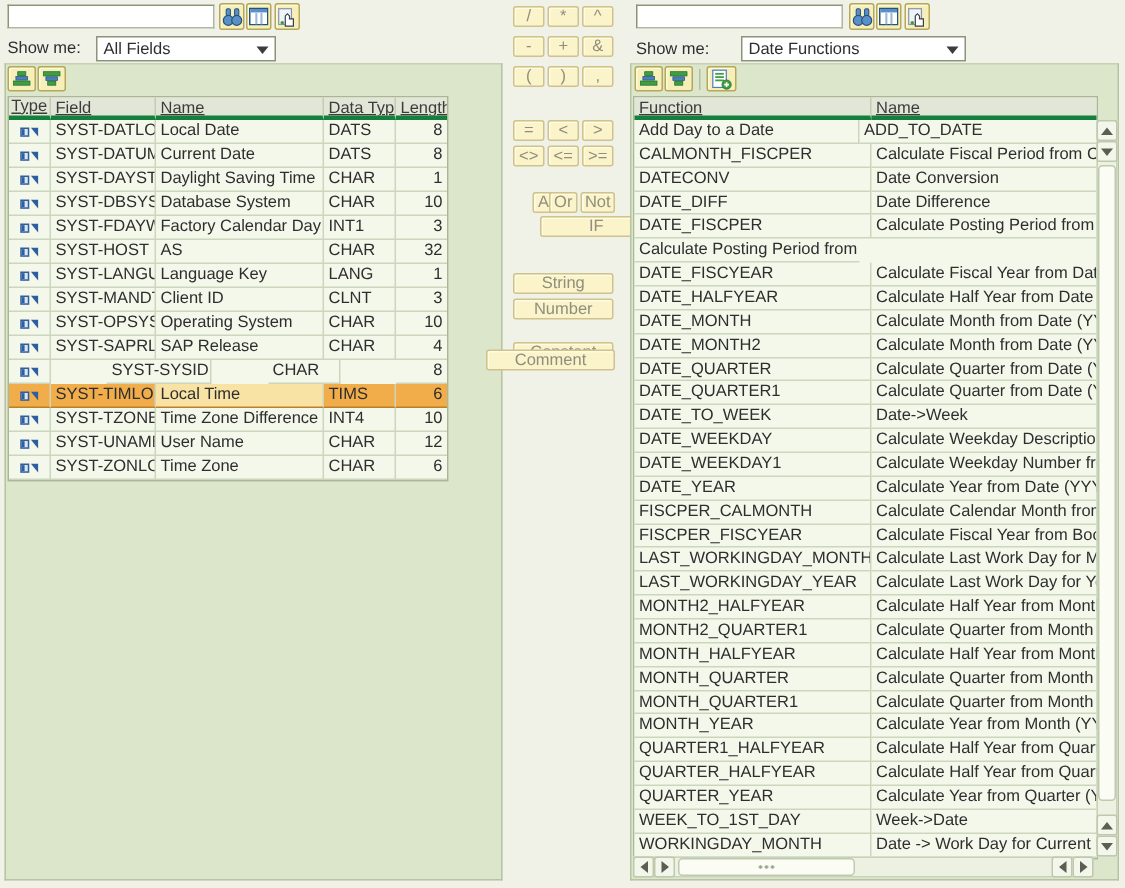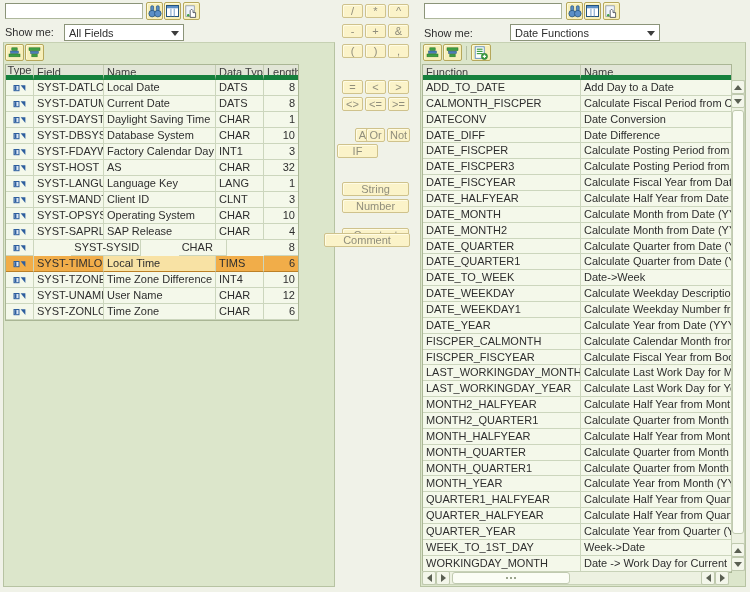--- a/index.html
+++ b/index.html
@@ -36,21 +36,21 @@
   }
   .ibtn svg{display:block;}
   
   .panel{
     position:absolute;background:#dce6cb;
     border:1px solid #b7c3a2;border-top-color:#c6d1b3;box-sizing:border-box;
   }
   
   .tbl{position:absolute;border:1px solid #aab695;box-sizing:content-box;background:#f4f8ea;}
   .thead{display:flex;background:#e2e6d7;height:15px;line-height:15px;color:#3c3c3c;}
-  .thead .hc{box-sizing:border-box;border-right:1px solid #c3ccb3;border-bottom:5px solid #15803d;padding:0 3px;white-space:nowrap;overflow:hidden;text-decoration:underline;}
+  .thead .hc{box-sizing:border-box;border-right:1px solid #c3ccb3;border-bottom:3px solid #15803d;padding:0 3px;white-space:nowrap;overflow:hidden;text-decoration:underline;}
   .thead .hc:last-child{border-right:none;}
   .trow{display:flex;background:#f4f8ea;box-sizing:border-box;justify-content:space-between;}
   .trow .c{box-sizing:border-box;border-right:1px solid #ccd6bd;border-bottom:1px solid #ccd6bd;padding:0 3px;white-space:nowrap;overflow:hidden;}
   .trow .c:last-child{border-right:none;}
   #left-tbody .trow{height:16px;line-height:15px;}
   #right-tbody .trow{height:15.87px;line-height:15px;}
   .trow.selected .c{background:#f1ad49;border-bottom-color:#bc8026;}
   .trow.selected .c.c-name{background:#f8e2a4;}
   .trow.selected{box-shadow:inset 0 1px 0 #bc8026;}
   .c-type{width:28px;display:flex;align-items:center;justify-content:center;}
@@ -363,21 +363,21 @@
 <div class="obtn" style="left:342px;top:80px;width:21px;">=</div>
 <div class="obtn" style="left:365px;top:80px;width:21px;">&lt;</div>
 <div class="obtn" style="left:388px;top:80px;width:21px;">&gt;</div>
 <div class="obtn" style="left:342px;top:97px;width:21px;">&lt;&gt;</div>
 <div class="obtn" style="left:365px;top:97px;width:21px;">&lt;=</div>
 <div class="obtn" style="left:388px;top:97px;width:21px;">&gt;=</div>
 
 <div class="obtn" style="left:355px;top:128px;width:27px;">And</div>
 <div class="obtn" style="left:366px;top:128px;width:19px;">Or</div>
 <div class="obtn" style="left:387px;top:128px;width:23px;">Not</div>
-<div class="obtn" style="left:337px;top:144px;width:41px;">IF</div>
+<div class="obtn" style="left:360px;top:144px;width:75px;">IF</div>
 
 <div class="obtn" style="left:342px;top:182px;width:67px;">String</div>
 <div class="obtn" style="left:342px;top:199px;width:67px;">Number</div>
 <div class="obtn" style="left:342px;top:228px;width:67px;">Constant</div>
 <div class="obtn" style="left:324px;top:233px;width:86px;">Comment</div>
 
 <input class="sinput" style="left: 424px; top: 3px; width: 138px;" value="">
 <div class="ibtn" style="left:566px;top:2px;">
   <span>
       <svg width="14" height="13" viewBox="0 0 14 13">
@@ -401,21 +401,21 @@
 <div class="ibtn" style="left:603px;top:2px;">
   <span>
       <svg width="13" height="13" viewBox="0 0 13 13">
         <rect x="0.8" y="0.8" width="8.5" height="10.5" fill="#eef4fa" stroke="#8a94a8" stroke-width="0.8"></rect>
         <path d="M5.2 12.4 L5.2 5.6 L6.6 4.2 L8 5.6 L8 7.6 L10.6 7.6 L10.6 12.4 Z" fill="#fff" stroke="#3a3f4a" stroke-width="0.8"></path>
         <circle cx="3.2" cy="10.2" r="1.2" fill="#3f9e44"></circle>
       </svg>
     </span>
 </div>
 <div class="lbl" style="left:424px;top:27px;">Show me:</div>
-<div class="combo" style="left:494px;top:24px;width:150px;margin-left:16px;">
+<div class="combo" style="left:494px;top:24px;width:150px;">
   <span>Date Functions</span>
   <span class="arrow"></span>
 </div>
 
 <div class="panel" style="left:420px;top:42px;width:326px;height:545px;"></div>
 <div class="ibtn" style="left:423px;top:44px;width:19px;height:17px;">
   <span>
       <svg width="13" height="11" viewBox="0 0 13 11">
         <rect x="3.8" y="0.8" width="5.4" height="2.6" fill="#3f9e44" stroke="#1f6f24" stroke-width="0.5"></rect>
         <rect x="2.6" y="4" width="7.8" height="2.4" fill="#4a7ebb" stroke="#24537d" stroke-width="0.5"></rect>
@@ -446,41 +446,40 @@
     </span>
 </div>
 
 <div class="tbl" style="left:422px;top:64px;width:308px;">
   <div class="thead">
     <div class="hc c-func">Function</div>
     <div class="hc c-fname">Name</div>
   </div>
   <div id="right-tbody">
       <div class="trow">
+        <div class="c c-fname">Add Day to a Date</div>
         <div class="c c-func">ADD_TO_DATE</div>
-        <div class="c c-fname">Add Day to a Date</div>
       </div>
       <div class="trow">
         <div class="c c-func">CALMONTH_FISCPER</div>
         <div class="c c-fname">Calculate Fiscal Period from Caler</div>
       </div>
       <div class="trow">
         <div class="c c-func">DATECONV</div>
         <div class="c c-fname">Date Conversion</div>
       </div>
       <div class="trow">
         <div class="c c-func">DATE_DIFF</div>
         <div class="c c-fname">Date Difference</div>
       </div>
       <div class="trow">
         <div class="c c-func">DATE_FISCPER</div>
         <div class="c c-fname">Calculate Posting Period from Da</div>
       </div>
       <div class="trow">
-        <div class="c c-func">DATE_FISCPER3</div>
         <div class="c c-fname">Calculate Posting Period from Da</div>
       </div>
       <div class="trow">
         <div class="c c-func">DATE_FISCYEAR</div>
         <div class="c c-fname">Calculate Fiscal Year from Date</div>
       </div>
       <div class="trow">
         <div class="c c-func">DATE_HALFYEAR</div>
         <div class="c c-fname">Calculate Half Year from Date (Y</div>
       </div>

